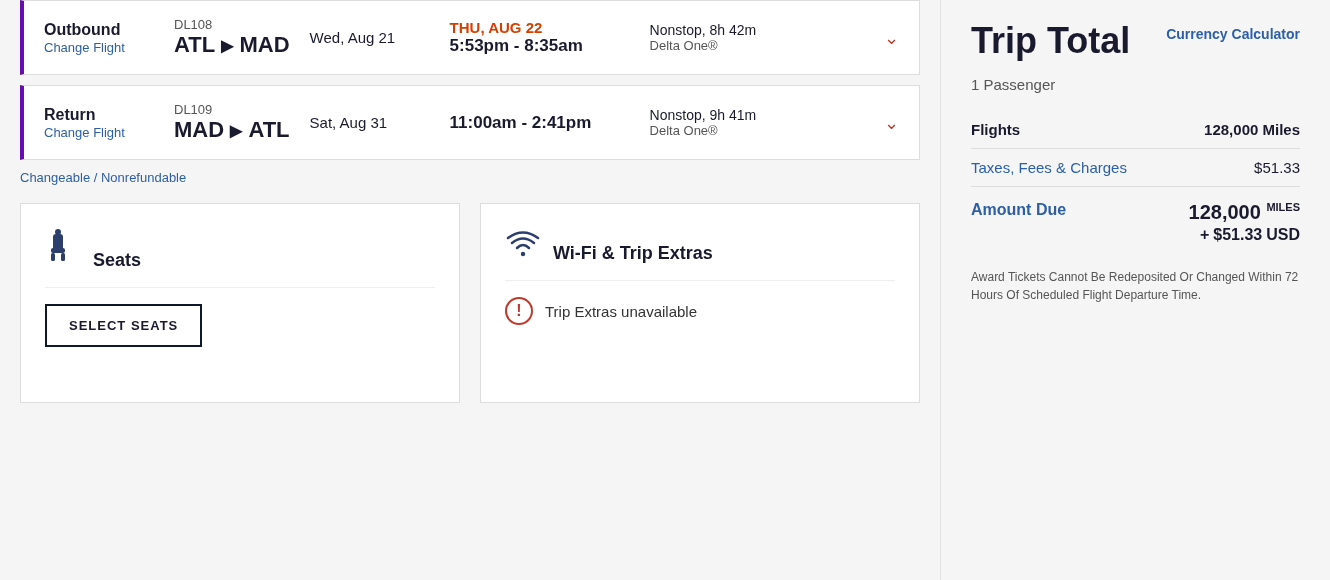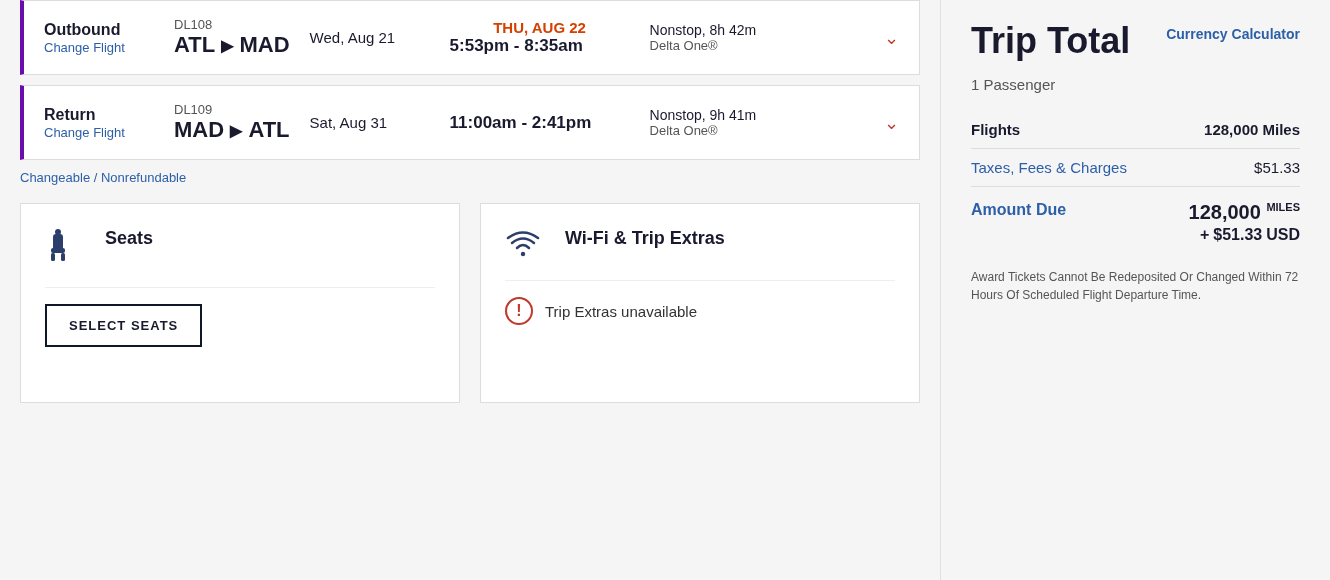--- a/index.html
+++ b/index.html
@@ -75,21 +75,20 @@
       font-size: 15px;
       color: #1a1a2e;
     }
     .flight-time-col {
       min-width: 180px;
     }
     .flight-time-arrival {
       font-size: 15px;
       color: #d44000;
       font-weight: bold;
-      text-align: center;
     }
     .flight-time-main {
       font-size: 17px;
       color: #1a1a2e;
       font-weight: bold;
     }
     .flight-info-col {
       flex: 1;
     }
     .nonstop {
@@ -124,22 +123,22 @@
     }
     .extras-card {
       flex: 1;
       background: #fff;
       border: 1px solid #ddd;
       padding: 24px 24px 30px 24px;
       min-height: 200px;
     }
     .extras-card-header {
       display: flex;
-      align-items: flex-start;
-      gap: 24px;
+      align-items: flex-end;
+      gap: 12px;
       margin-bottom: 16px;
       padding-bottom: 16px;
       border-bottom: 1px solid #eee;
     }
     .extras-card-title {
       font-size: 18px;
       font-weight: bold;
       color: #1a1a2e;
     }
     .seat-icon {

